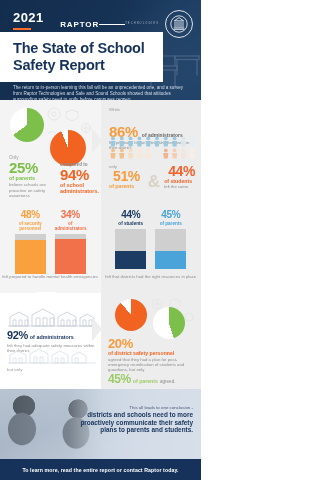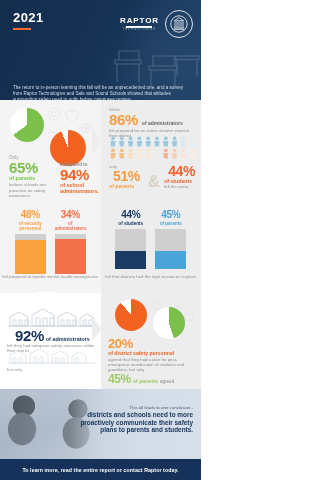--- a/index.html
+++ b/index.html
@@ -19,21 +19,21 @@
       linear-gradient(115deg,rgba(19,45,77,.97) 0%,rgba(21,49,83,.93) 46%,rgba(28,60,96,.86) 70%,rgba(33,68,106,.80) 100%),
       radial-gradient(circle at 78% 72%,rgba(90,120,155,.45) 0 14%,rgba(0,0,0,0) 38%),
       radial-gradient(circle at 92% 40%,rgba(110,140,175,.30) 0 12%,rgba(0,0,0,0) 34%),
       #16325a;
   }
   .hdr-chairs{position:absolute;right:0;bottom:0;width:92px;height:62px;opacity:.40;}
   .year-wrap{position:absolute;left:13px;top:10px;}
   .year{color:#ffffff;font-size:13px;font-weight:bold;letter-spacing:.4px;}
   .year-rule{width:18px;height:2px;background:#ff6c2c;margin-top:3px;}
   .logo-wrap{position:absolute;right:8px;top:10px;display:flex;align-items:center;gap:6px;}
-  .logo-raptor{display:flex;flex-direction:column;align-items:center;}
+  .logo-raptor{display:flex;flex-direction:row;align-items:center;}
   .logo-raptor .rt-main{color:#fff;font-size:8px;font-weight:bold;letter-spacing:.9px;line-height:9px;}
   .logo-raptor .rt-sub{color:#aab9cc;font-size:2.6px;letter-spacing:1.1px;line-height:4px;}
   .logo-raptor .rt-bar{width:26px;height:1.5px;background:#fff;margin-top:1px;}
   .seal{width:26px;height:26px;border-radius:50%;border:1.2px solid rgba(255,255,255,.85);
         display:flex;align-items:center;justify-content:center;position:relative;}
   .seal svg{display:block;}
   .title-card{position:absolute;left:0;top:32px;width:163px;background:#ffffff;padding:8px 10px 9px 13px;box-sizing:border-box;}
   .title-card h1{margin:0;color:#16325a;font-size:14.5px;line-height:16.5px;font-weight:bold;letter-spacing:-.2px;}
   .intro{position:absolute;left:13px;top:85px;width:172px;color:#d3dce8;font-size:4.6px;line-height:6.2px;}
 
@@ -54,21 +54,21 @@
   .stat-a .big{color:#7cc04b;font-size:15px;font-weight:bold;line-height:15px;letter-spacing:-.4px;}
   .stat-a .sub{color:#7cc04b;font-size:5.4px;font-weight:bold;line-height:6px;}
   .stat-a .body{color:#8d8d8d;font-size:4.3px;line-height:5.2px;margin-top:1px;}
   .stat-b{position:absolute;left:60px;top:62px;width:44px;}
   .stat-b .lbl-sm{color:#8d8d8d;font-size:4.6px;line-height:5.4px;font-weight:bold;}
   .stat-b .big{color:#f26322;font-size:15px;font-weight:bold;line-height:15px;letter-spacing:-.4px;}
   .stat-b .sub{color:#f26322;font-size:5.4px;font-weight:bold;line-height:6px;}
 
   .s1r-pad{position:absolute;left:8px;top:7px;width:88px;}
   .while{color:#9a9a9a;font-size:4.4px;line-height:5px;}
-  .line86{display:flex;align-items:baseline;gap:4px;margin-top:0px;}
+  .line86{display:flex;align-items:baseline;gap:4px;margin-top:12px;}
   .line86 .big{color:#f79b3e;font-size:15px;font-weight:bold;line-height:15px;letter-spacing:-.4px;}
   .line86 .tail{color:#666;font-size:5px;font-weight:bold;line-height:6px;}
   .sub86{color:#8d8d8d;font-size:4.3px;line-height:5.2px;margin-top:1px;}
   .peoplerow{position:absolute;left:8px;width:88px;}
   .peoplerow svg{display:block;}
   .pr1{top:36px;} .pr2{top:48px;}
   .dual{position:absolute;left:8px;top:64px;width:90px;display:flex;align-items:flex-end;gap:3px;}
   .dual .colA,.dual .colB{flex:1;}
   .only{color:#9a9a9a;font-size:4.4px;line-height:5px;}
   .dual .big{font-size:14px;font-weight:bold;line-height:14px;letter-spacing:-.4px;text-align:center;}
@@ -94,21 +94,21 @@
   .sec3 .left{position:relative;width:101px;background:#ffffff;}
   .sec3 .right{position:relative;width:100px;background:#ededed;overflow:hidden;}
   .arrow-r2{position:absolute;right:-1px;top:24px;width:0;height:0;
     border-top:12px solid transparent;border-bottom:12px solid transparent;border-left:10px solid #ededed;z-index:6;}
   .arrow-up{position:absolute;left:36px;top:-1px;width:0;height:0;
     border-left:10px solid transparent;border-right:10px solid transparent;border-top:9px solid #ffffff;z-index:7;}
   .schools{position:absolute;left:6px;}
   .sc1{top:9px;} .sc2{top:52px;}
   .b92{position:absolute;left:7px;top:36px;width:92px;}
   .b92 .line{display:flex;align-items:baseline;gap:2px;}
-  .b92 .big{color:#16325a;font-size:15px;font-weight:bold;line-height:13px;letter-spacing:-.4px;margin-left:8px;}
+  .b92 .big{color:#16325a;font-size:11px;font-weight:bold;line-height:13px;letter-spacing:-.4px;}
   .b92 .tail{color:#16325a;font-size:5.4px;font-weight:bold;}
   .b92 .body{color:#8d8d8d;font-size:4.3px;line-height:5.2px;margin-top:1px;}
   .b67{position:absolute;left:7px;top:74px;width:92px;}
   .b67 .lbl{color:#9a9a9a;font-size:4.4px;line-height:5px;}
   .b67 .line{display:flex;align-items:baseline;gap:2px;}
   .b67 .big{color:#16325a;font-size:13px;font-weight:bold;line-height:13px;letter-spacing:-.4px;}
   .b67 .tail{color:#5a5a5a;font-size:5px;font-weight:bold;}
   .pie-r1{position:absolute;left:14px;top:6px;width:32px;height:32px;border-radius:50%;
     background:conic-gradient(from 0deg,#f26322 0 89%,#ffffff 89% 100%);}
   .pie-r2{position:absolute;left:52px;top:14px;width:32px;height:32px;border-radius:50%;
@@ -177,20 +177,23 @@
           <g fill="none" stroke="#ffffff" stroke-width=".8">
             <circle cx="10" cy="10" r="8.2"></circle>
             <path d="M10 3.6l4.6 3.2H5.4z"></path>
             <path d="M6 7.6v6M8 7.6v6M10 7.6v6M12 7.6v6M14 7.6v6"></path>
             <path d="M4.6 14h10.8M4.6 15.4h10.8"></path>
           </g>
         </svg>
       </div>
     </div>
 
+    <div class="title-card">
+      <h1>The State of School Safety Report</h1>
+    </div>
     <div class="intro">The return to in-person learning this fall will be an unprecedented one, and a survey from Raptor Technologies and Safe and Sound Schools showed that attitudes surrounding safety need to unify before campuses reopen.</div>
   </div>
 
   <div class="sec1">
 
     <div class="sec1-left">
       <svg class="ghosticons" viewBox="0 0 60 46">
         <g fill="none" stroke="#d8d8d8" stroke-width="1">
           <circle cx="14" cy="10" r="6"></circle>
             <circle cx="14" cy="10" r="2.2"></circle>
@@ -199,21 +202,21 @@
           <circle cx="46" cy="24" r="4.5"></circle>
             <path d="M46 19.5v9M41.5 24h9"></path>
         </g>
       </svg>
 
       <div class="pie pie-green"></div>
       <div class="pie pie-orange"></div>
 
       <div class="stat-a">
         <div class="lbl-sm">Only</div>
-        <div class="big">65%</div>
+        <div class="big">25%</div>
         <div class="sub">of parents</div>
         <div class="body">believe schools are proactive on safety awareness</div>
       </div>
 
       <div class="stat-b">
         <div class="lbl-sm">compared to</div>
         <div class="big">94%</div>
         <div class="sub">of school administrators.</div>
       </div>
       <div class="arrow-r"></div>

